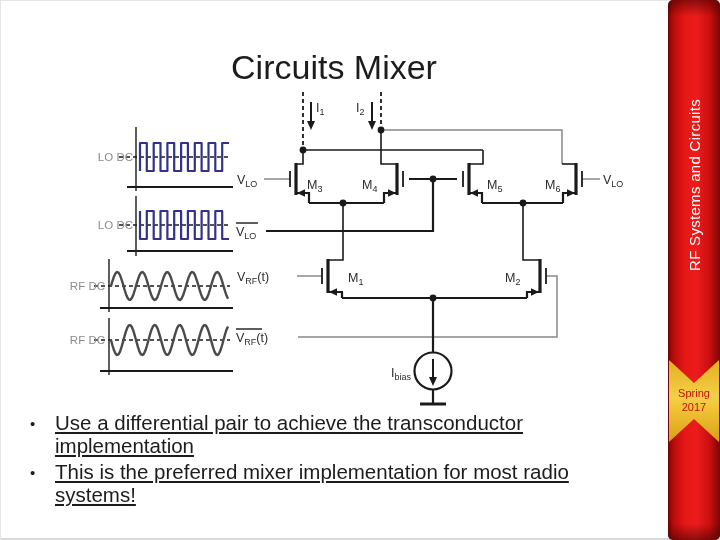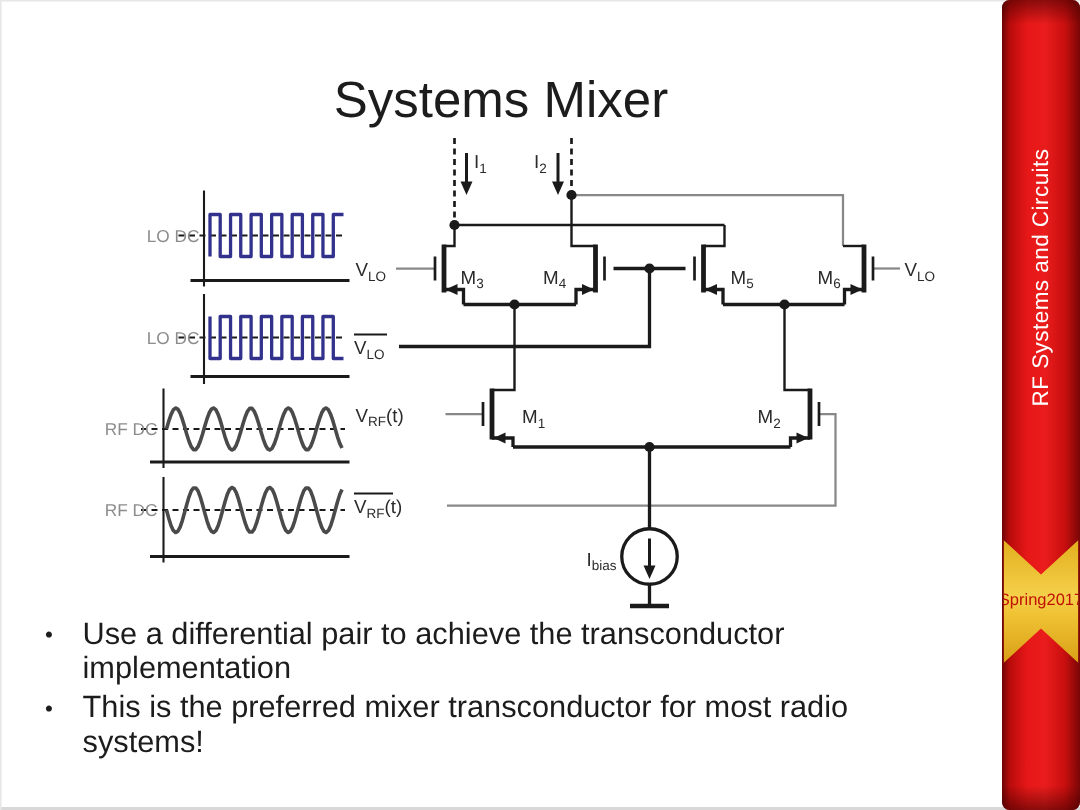--- a/index.html
+++ b/index.html
@@ -6,44 +6,44 @@
   body{width:720px;height:540px;overflow:hidden;background:#ffffff;
        font-family:"Liberation Sans",sans-serif;-webkit-font-smoothing:antialiased;}
   .slide{position:relative;width:720px;height:540px;background:#fff;
          box-shadow:inset 1px 1px 0 #e6e6e6, inset 0 -2px 0 #d8d8d8;}
   .title{position:absolute;top:48px;left:0;width:668px;text-align:center;
          font-size:34px;color:#1c1c1c;letter-spacing:0;}
   .bullets{position:absolute;left:30px;top:412px;width:610px;color:#1c1c1c;
            font-size:20.5px;line-height:1.12;}
   .bullet-row{display:flex;margin-bottom:3px;}
   .bullet-dot{width:25px;flex:0 0 25px;font-size:15px;line-height:1.55;}
-  .bullet-text{flex:1;}
+  .bullet-text{flex:1;text-decoration:underline;}
   
   .sidebar{position:absolute;top:0;right:0;width:52px;height:540px;
            border-radius:5px;
            background:linear-gradient(to right,#6e0505 0%,#b90b0b 10%,#e51717 32%,#ea1c1c 55%,#ca0f0f 80%,#7a0606 100%);}
   .sidebar::before{content:"";position:absolute;inset:0;border-radius:5px;
            background:linear-gradient(to bottom,rgba(60,0,0,.55) 0,rgba(60,0,0,0) 3%,rgba(60,0,0,0) 97%,rgba(60,0,0,.55) 100%);}
   .sidebar-text{position:absolute;left:50%;top:185px;
            transform:translate(-50%,-50%) rotate(-90deg);white-space:nowrap;
            color:#ffffff;font-size:15px;letter-spacing:.3px;}
   .badge{position:absolute;left:1px;right:1px;top:360px;height:82px;
          clip-path:polygon(0 0,50% 28%,100% 0,100% 100%,50% 72%,0 100%);
          background:linear-gradient(to bottom,#e2af1d 0%,#f5cf49 45%,#f0c335 60%,#d99f16 100%);
-         display:flex;flex-direction:row;align-items:center;justify-content:center;
+         display:flex;flex-direction:column;align-items:center;justify-content:center;
          font-size:11px;line-height:1.25;color:#bf1200;text-align:center;}
   svg{position:absolute;left:0;top:0;}
   svg text{font-family:"Liberation Sans",sans-serif;}
 </style>
 </head>
 <body>
 
 <div class="slide">
 
-  <div class="title">Systems Mixer</div>
+  <div class="title">Circuits Mixer</div>
 
   <svg width="720" height="540" viewBox="0 0 720 540">
 
     <g stroke="#1a1a1a" stroke-width="1.4" fill="none">
       <line x1="136" y1="127" x2="136" y2="191"></line>
         <line x1="127" y1="187" x2="233" y2="187" stroke-width="2"></line>
       <line x1="136" y1="196" x2="136" y2="256"></line>
         <line x1="127" y1="251" x2="233" y2="251" stroke-width="2"></line>
       <line x1="109" y1="259" x2="109" y2="312"></line>
         <line x1="100" y1="308" x2="233" y2="308" stroke-width="2"></line>
@@ -175,21 +175,21 @@
     </g>
   </svg>
 
   <div class="bullets">
     <div class="bullet-row">
       <div class="bullet-dot">•</div>
       <div class="bullet-text">Use a differential pair to achieve the transconductor implementation</div>
     </div>
     <div class="bullet-row">
       <div class="bullet-dot">•</div>
-      <div class="bullet-text">This is the preferred mixer transconductor for most radio systems!</div>
+      <div class="bullet-text">This is the preferred mixer implementation for most radio systems!</div>
     </div>
   </div>
 
   <div class="sidebar">
     <div class="sidebar-text">RF Systems and Circuits</div>
     <div class="badge">
       <div>Spring</div>
       <div>2017</div>
     </div>
   </div>

